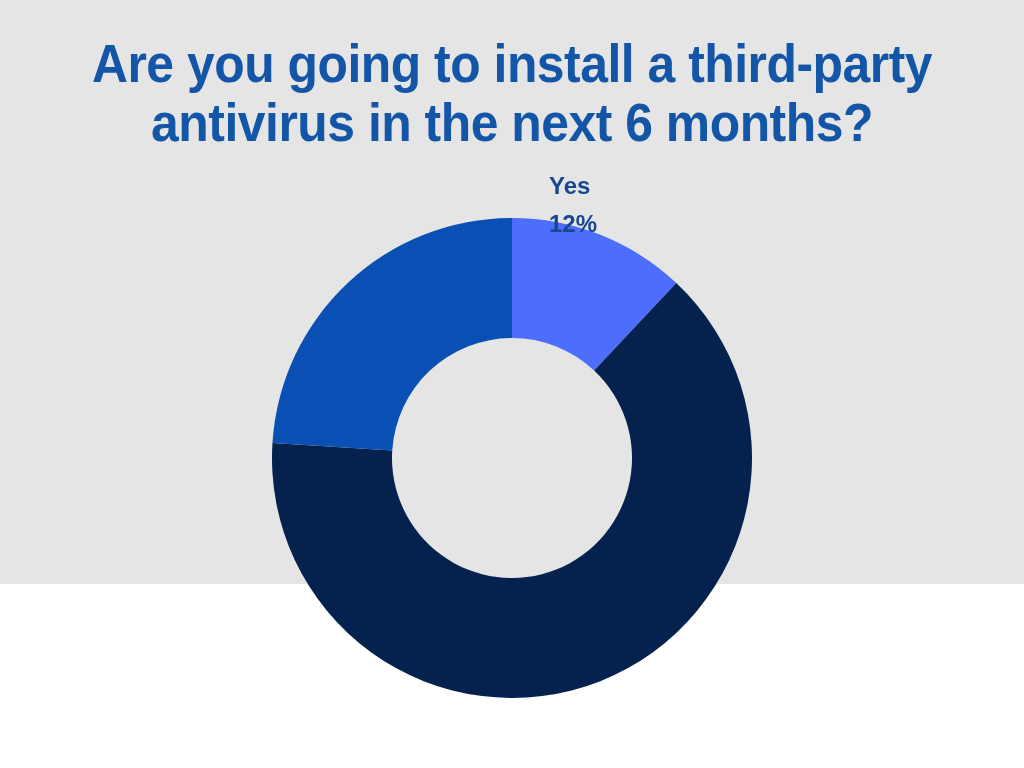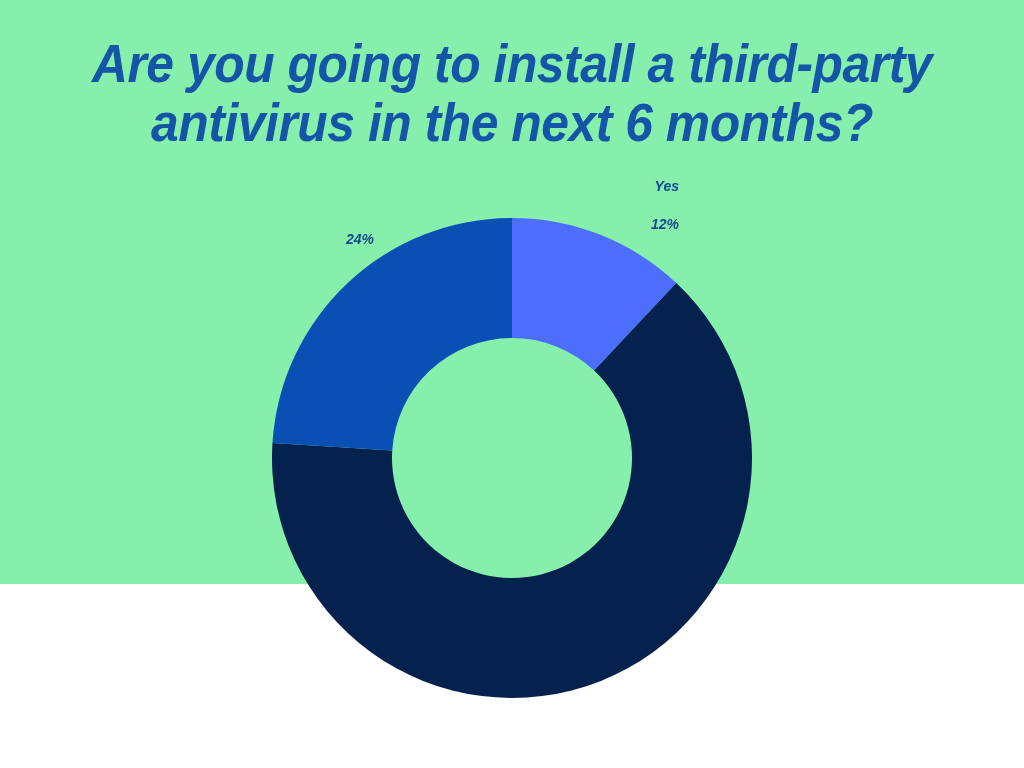--- a/index.html
+++ b/index.html
@@ -14,22 +14,21 @@
     overflow: hidden;
     position: relative;
   }
 
   #slide {
     position: absolute;
     left: 0;
     top: 0;
     width: 1024px;
     height: 584px;
-    background: #86efac;
-    font-style: italic;
+    background: #e5e5e5;
   }
 
   
   #chart-title {
     position: absolute;
     left: 0;
     top: 34px;
     width: 1024px;
     text-align: center;
     color: #1356A8;
@@ -56,23 +55,23 @@
     width: 480px;
     height: 480px;
   }
 
   
   .slice-label {
     position: absolute;
     color: #17488F;
     font-family: "Liberation Sans", sans-serif;
     font-weight: bold;
-    font-size: 14px;
+    font-size: 24px;
     line-height: 26px;
-    text-align: right;
+    text-align: left;
     white-space: nowrap;
   }
   .slice-label .lbl-name { display: block; }
   .slice-label .lbl-value { display: block; margin-top: 12px; }
 
   #label-yes {
     left: 549px;
     top: 173px;
     width: 130px;
   }
@@ -102,17 +101,16 @@
         <path d="M 0.4735851772148294 224.9302753129648 A 240 240 0 0 1 239.99999999999994 0 L 239.99999999999997 120 A 120 120 0 0 0 120.23679258860741 232.4651376564824 Z" fill="#0A4FB4"></path>
       </svg>
   </div>
 
   <div class="slice-label" id="label-yes">
     <span class="lbl-name">Yes</span>
     <span class="lbl-value">12%</span>
   </div>
 
   <div class="slice-label" id="label-maybe">
-    <span class="lbl-value">24%</span>
   </div>
 
 
 </div>
 
 </body></html>

